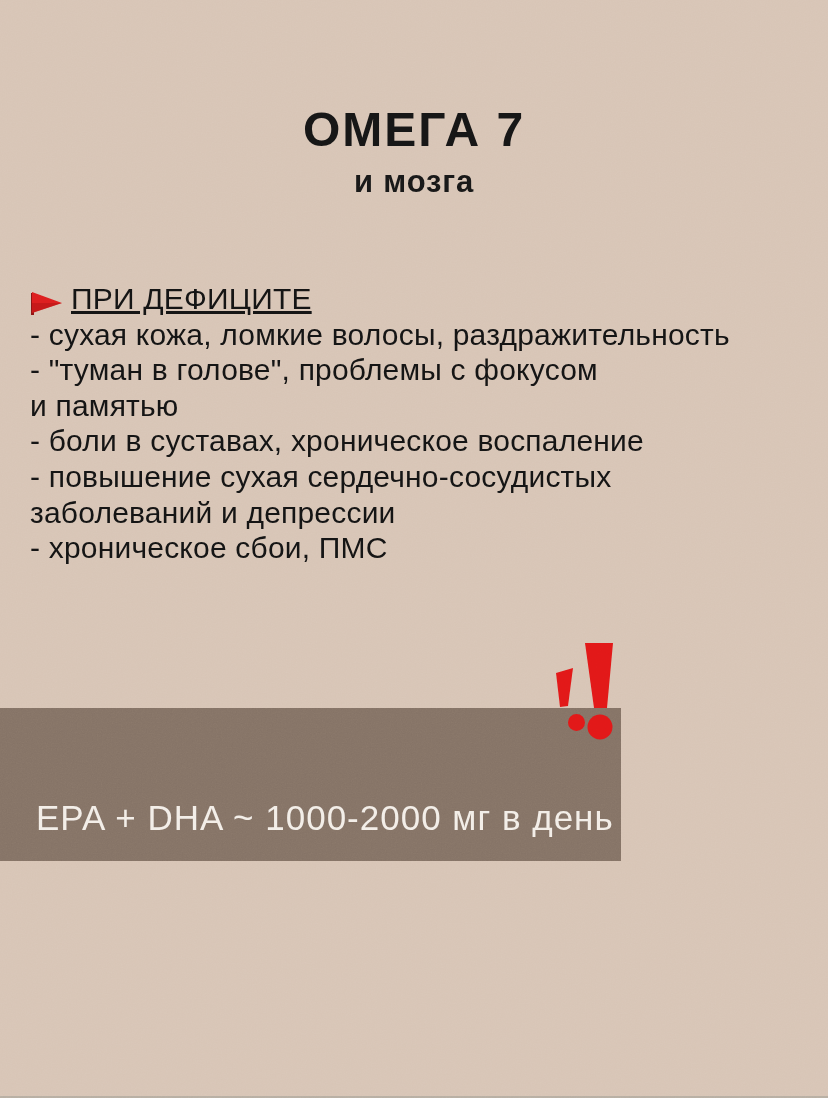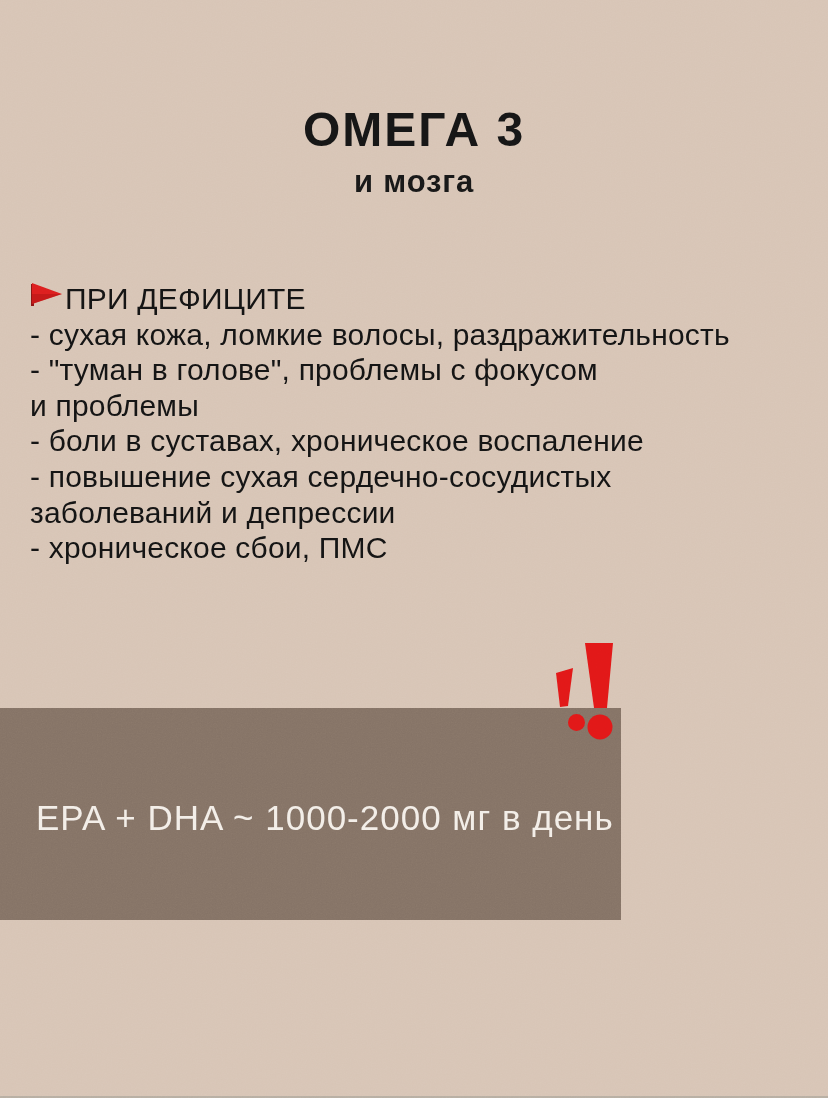--- a/index.html
+++ b/index.html
@@ -48,22 +48,23 @@
     top: 281px;
     width: 780px;
     font-size: 30px;
     font-weight: 400;
     line-height: 35.6px;
     letter-spacing: 0.2px;
     color: #141414;
   }
   .deficit-heading {
     display: flex;
-    align-items: flex-start;
-    gap: 1px;
+    align-items: flex-end;
+    gap: 7px;
+    text-decoration: underline;
   }
   .flag-icon {
     display: inline-block;
     width: 34px;
     height: 27px;
     flex: 0 0 auto;
   }
   .deficit-line {
     white-space: nowrap;
   }
@@ -77,21 +78,21 @@
     height: 104px;
     z-index: 3;
   }
 
   
   .dosage-box {
     position: absolute;
     left: 0;
     top: 708px;
     width: 621px;
-    height: 212px;
+    height: 153px;
     background: #857366;
     z-index: 2;
   }
   .dosage-text {
     position: absolute;
     left: 36px;
     top: 90px;
     font-size: 35px;
     font-weight: 300;
     letter-spacing: 1px;
@@ -120,38 +121,38 @@
     background: rgba(125, 135, 130, 0.35);
     z-index: 4;
   }
 </style>
 </head>
 <body>
 
 <div class="page">
 
   <div class="title-block">
-    <h1 class="main-title">ОМЕГА 3</h1>
+    <h1 class="main-title">ОМЕГА 7</h1>
     <div class="subtitle">
       <div>и мозга</div>
     </div>
   </div>
 
   <div class="deficit-block">
     <div class="deficit-heading">
       <svg class="flag-icon" viewBox="0 0 34 27" aria-hidden="true">
         <rect x="1" y="3" width="3" height="22" fill="#8f1414"></rect>
         <polygon points="2,2 32,13 2,23" fill="#dd1f1f"></polygon>
         <polygon points="2,13 32,13 2,23" fill="#b01414" opacity="0.55"></polygon>
       </svg>
       <span>ПРИ ДЕФИЦИТЕ</span>
     </div>
     <div class="deficit-line">- сухая кожа, ломкие волосы, раздражительность</div>
     <div class="deficit-line">- "туман в голове", проблемы с фокусом</div>
-    <div class="deficit-line">и проблемы</div>
+    <div class="deficit-line">и памятью</div>
     <div class="deficit-line">- боли в суставах, хроническое воспаление</div>
     <div class="deficit-line">- повышение сухая сердечно-сосудистых</div>
     <div class="deficit-line">заболеваний и депрессии</div>
     <div class="deficit-line">- хроническое сбои, ПМС</div>
   </div>
 
   <svg class="excl-svg" viewBox="0 0 78 104" aria-hidden="true">
 
     <polygon points="40,7 68,7 62,72 49,72" fill="#e21818"></polygon>
     <circle cx="55" cy="91" r="12.5" fill="#e21818"></circle>

